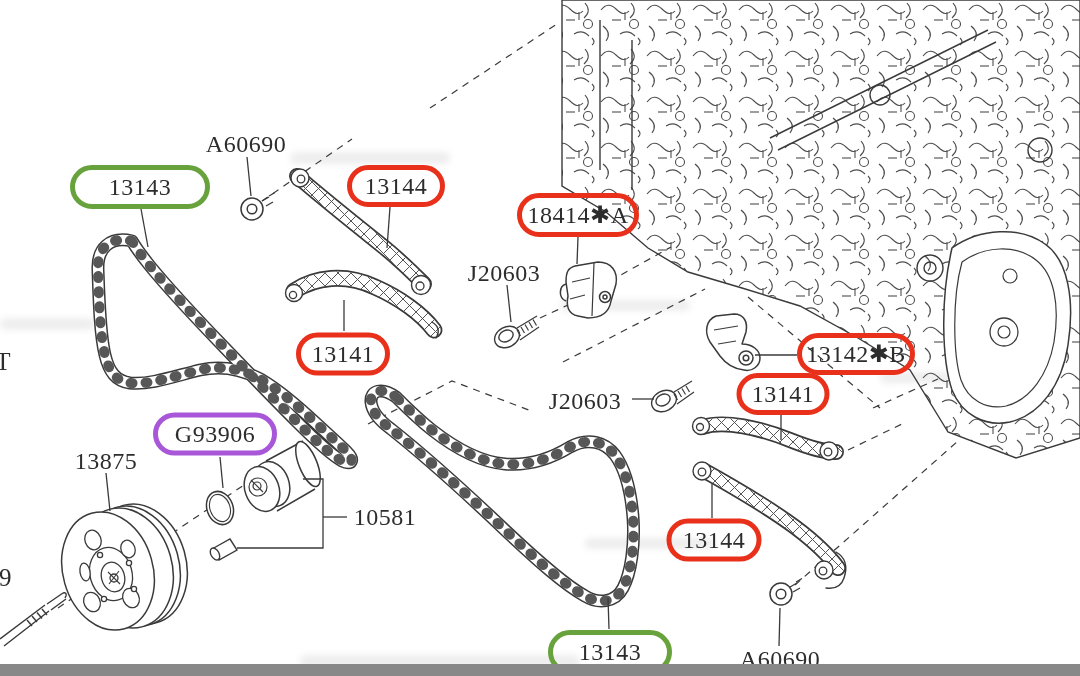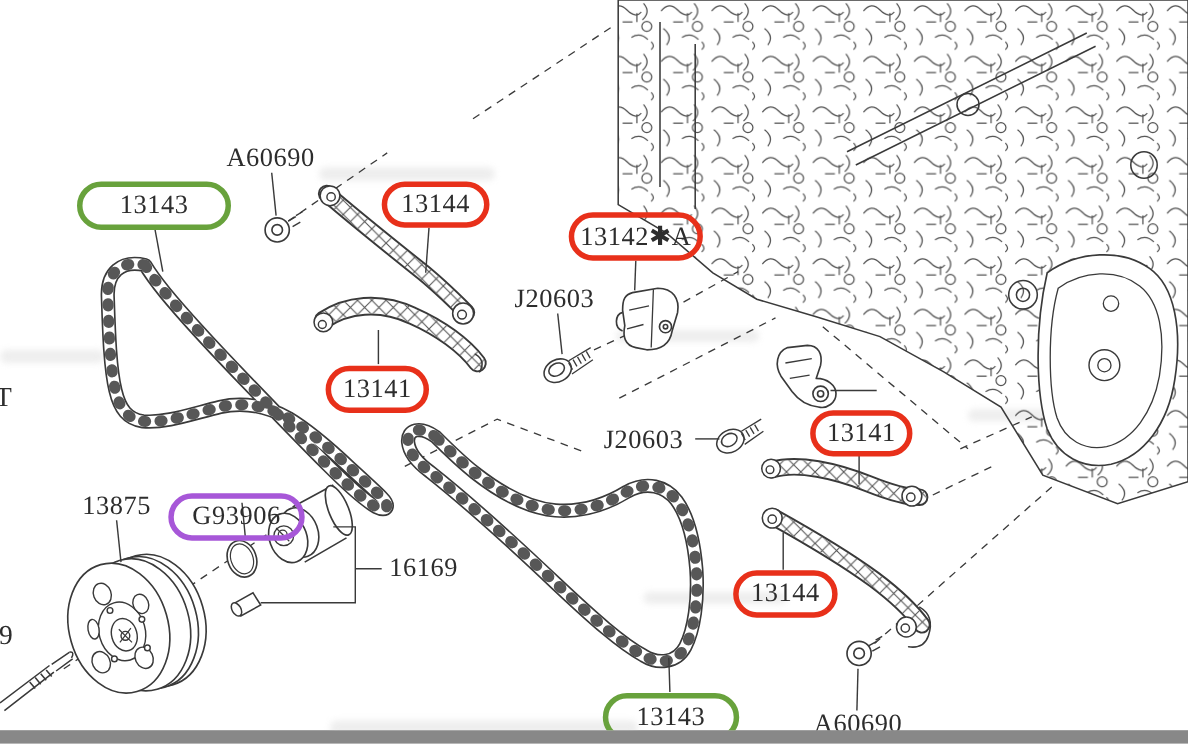--- a/index.html
+++ b/index.html
@@ -6,21 +6,21 @@
   #stage{position:relative;width:1080px;height:664px;background:#ffffff;overflow:hidden;
          font-family:Liberation Serif, serif;}
   #art{position:absolute;left:0;top:0;}
   #label-layer{position:absolute;left:0;top:0;width:100%;height:100%;}
   .part-label{position:absolute;transform:translate(-50%,-50%);display:flex;align-items:center;
       justify-content:center;font-size:24px;color:#2d2d2d;white-space:nowrap;letter-spacing:0.5px;
       box-sizing:border-box;background:transparent;}
   .part-label.oval{border-style:solid;border-width:5px;border-radius:999px;}
   .part-label.hl-red{border-color:var(--hl-red);text-align:center;}
   .part-label.hl-green{border-color:var(--hl-green);}
-  .part-label.hl-purple{border-color:var(--hl-purple);margin-top:36px;}
+  .part-label.hl-purple{border-color:var(--hl-purple);}
   .fragment{position:absolute;transform:translate(-50%,-50%);font-size:25px;color:#2d2d2d;}
   .smudge{position:absolute;background:#d9d9d9;opacity:.45;filter:blur(3px);border-radius:6px;}
 </style>
 </head>
 <body>
 
 <div id="stage">
 
   <div class="smudge" style="left:290px;top:152px;width:160px;height:12px;"></div>
   <div class="smudge" style="left:0px;top:318px;width:95px;height:12px;"></div>
@@ -236,27 +236,28 @@
       <path d="M780 608 L779 646"></path>
       <path d="M303 479 L323 479 L323 548 L237 548"></path>
       <path d="M323 517 L347 517"></path>
     </g>
   </svg>
 
   <div id="label-layer">
       <div class="part-label" style="left: 246px; top: 144px; color: rgb(45, 45, 45);">A60690</div>
       <div class="part-label oval hl-green" style="left: 140px; top: 187px; width: 140px; height: 44px; color: rgb(45, 45, 45);">13143</div>
       <div class="part-label oval hl-red" style="left: 396px; top: 186px; width: 98px; height: 42px; color: rgb(45, 45, 45);">13144</div>
-      <div class="part-label oval hl-red" style="left: 578px; top: 215px; width: 122px; height: 44px; color: rgb(45, 45, 45);">13142✱A</div>
+      <div class="part-label oval hl-red" style="left: 578px; top: 215px; width: 122px; height: 44px; color: rgb(45, 45, 45);">18414✱A</div>
       <div class="part-label" style="left: 504px; top: 273px; color: rgb(45, 45, 45);">J20603</div>
       <div class="part-label oval hl-red" style="left: 343px; top: 354px; width: 94px; height: 43px; color: rgb(45, 45, 45);">13141</div>
+      <div class="part-label oval hl-red" style="left: 856px; top: 354px; width: 118px; height: 42px; color: rgb(45, 45, 45);">13142✱B</div>
       <div class="part-label oval hl-red" style="left: 783px; top: 394px; width: 93px; height: 42px; color: rgb(45, 45, 45);">13141</div>
       <div class="part-label" style="left: 585px; top: 401px; color: rgb(45, 45, 45);">J20603</div>
       <div class="part-label oval hl-purple" style="left: 215px; top: 434px; width: 124px; height: 43px; color: rgb(45, 45, 45);">G93906</div>
       <div class="part-label" style="left: 106px; top: 461px; color: rgb(45, 45, 45);">13875</div>
-      <div class="part-label" style="left: 385px; top: 517px; color: rgb(45, 45, 45);">16169</div>
+      <div class="part-label" style="left: 385px; top: 517px; color: rgb(45, 45, 45);">10581</div>
       <div class="part-label oval hl-red" style="left: 714px; top: 540px; width: 95px; height: 43px; color: rgb(45, 45, 45);">13144</div>
       <div class="part-label oval hl-green" style="left: 610px; top: 652px; width: 124px; height: 44px; color: rgb(45, 45, 45);">13143</div>
       <div class="part-label" style="left: 780px; top: 659px; color: rgb(45, 45, 45);">A60690</div>
       <div class="fragment" style="left: 3px; top: 362px;">T</div>
       <div class="fragment" style="left: -1px; top: 578px;">69</div>
     </div>
 </div>
 
 </body></html>

